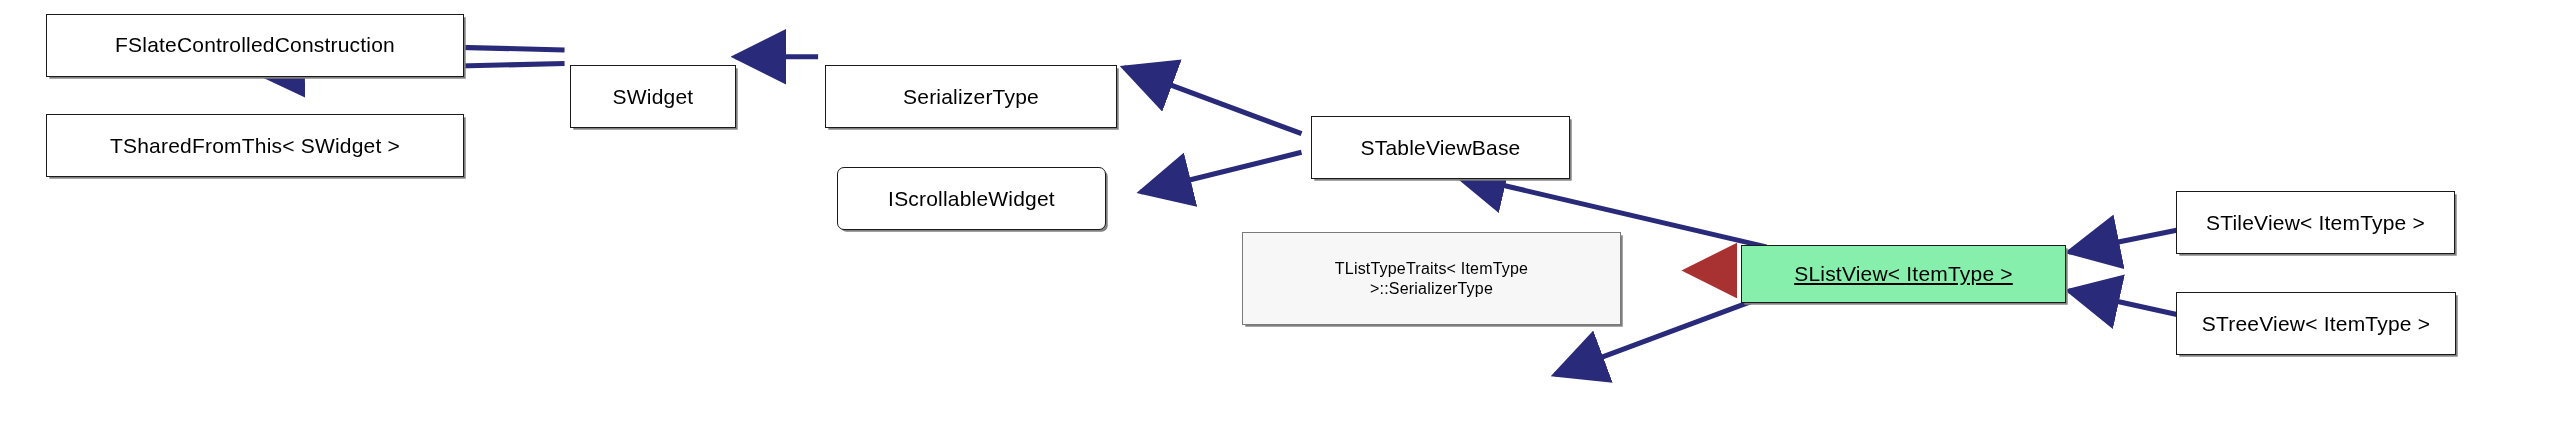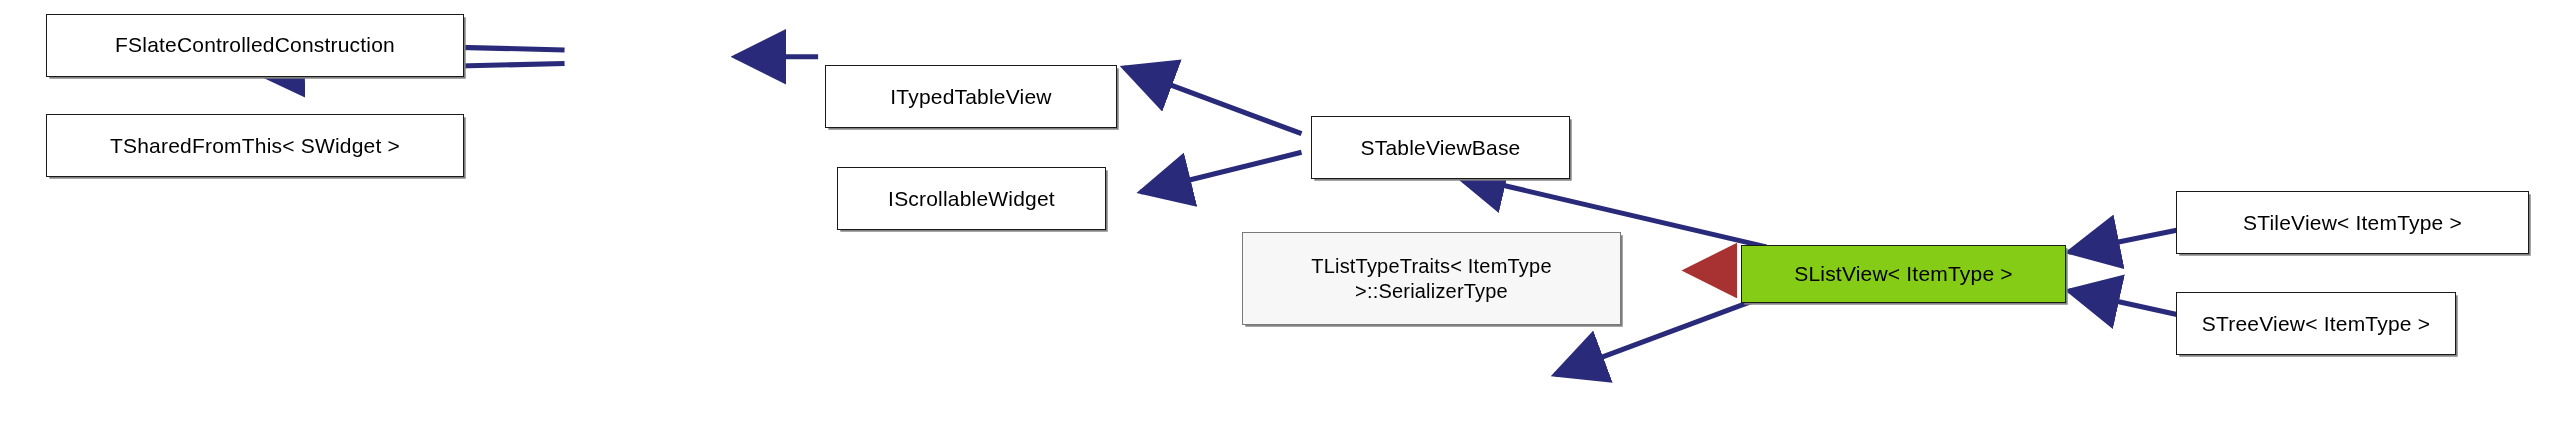--- a/index.html
+++ b/index.html
@@ -37,26 +37,27 @@
     justify-content: center;
     text-align: center;
     color: #000000;
     font-size: 21px;
     line-height: 1.22;
     letter-spacing: 0.2px;
     white-space: pre-line;
     z-index: 2;
   }
   .node.highlight {
-    background: #84cc16;
+    background: #86efac;
+    text-decoration: underline;
   }
   .node.usage {
     background: #f7f7f7;
     border: 1.7px solid #7a7a7a;
-    font-size: 20px;
+    font-size: 16px;
   }
   .node .label {
     display: block;
     padding: 0 8.5px;
     white-space: pre-line;
   }
 </style>
 </head>
 <body>
 
@@ -114,44 +115,47 @@
   </svg>
 
   <div class="node" style="left: 46px; top: 13.5px; width: 418px; height: 63px;">
     <span class="label">FSlateControlledConstruction</span>
   </div>
 
   <div class="node" style="left: 46px; top: 114px; width: 418px; height: 63px;">
     <span class="label">TSharedFromThis&lt; SWidget &gt;</span>
   </div>
 
+  <div class="node" style="left: 570px; top: 65px; width: 166px; height: 63px;">
+    <span class="label">SWidget</span>
+  </div>
 
   <div class="node" style="left: 825px; top: 65px; width: 292px; height: 63px;">
-    <span class="label">ITypedTableView</span>
+    <span class="label">SerializerType</span>
   </div>
 
-  <div class="node" style="left: 837px; top: 167px; width: 269px; height: 63px;">
+  <div class="node" style="left: 837px; top: 167px; width: 269px; height: 63px; border-radius: 7px;">
     <span class="label">IScrollableWidget</span>
   </div>
 
   <div class="node" style="left: 1311px; top: 116px; width: 259px; height: 63px; align-items: center;">
     <span class="label">STableViewBase</span>
   </div>
 
   <div class="node usage" style="left: 1242px; top: 232px; width: 379px; height: 93px;">
     <span class="label">TListTypeTraits&lt; ItemType
 &gt;::SerializerType</span>
   </div>
 
   <div class="node highlight" style="left: 1741px; top: 245px; width: 325px; height: 58px;">
     <span class="label">SListView&lt; ItemType &gt;</span>
   </div>
 
 
-  <div class="node" style="left: 2176px; top: 191px; width: 353px; height: 63px;">
+  <div class="node" style="left: 2176px; top: 191px; width: 279px; height: 63px;">
     <span class="label">STileView&lt; ItemType &gt;</span>
   </div>
 
   <div class="node" style="left: 2176px; top: 292px; width: 280px; height: 63px;">
     <span class="label">STreeView&lt; ItemType &gt;</span>
   </div>
 
 </div>
 
 

